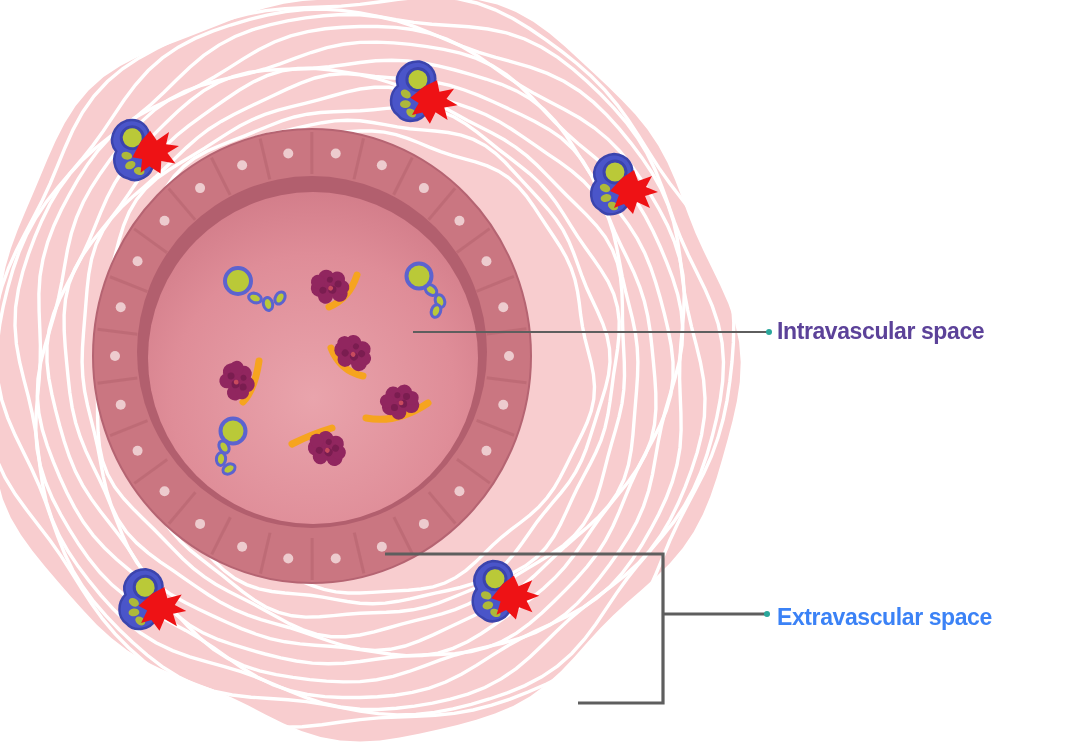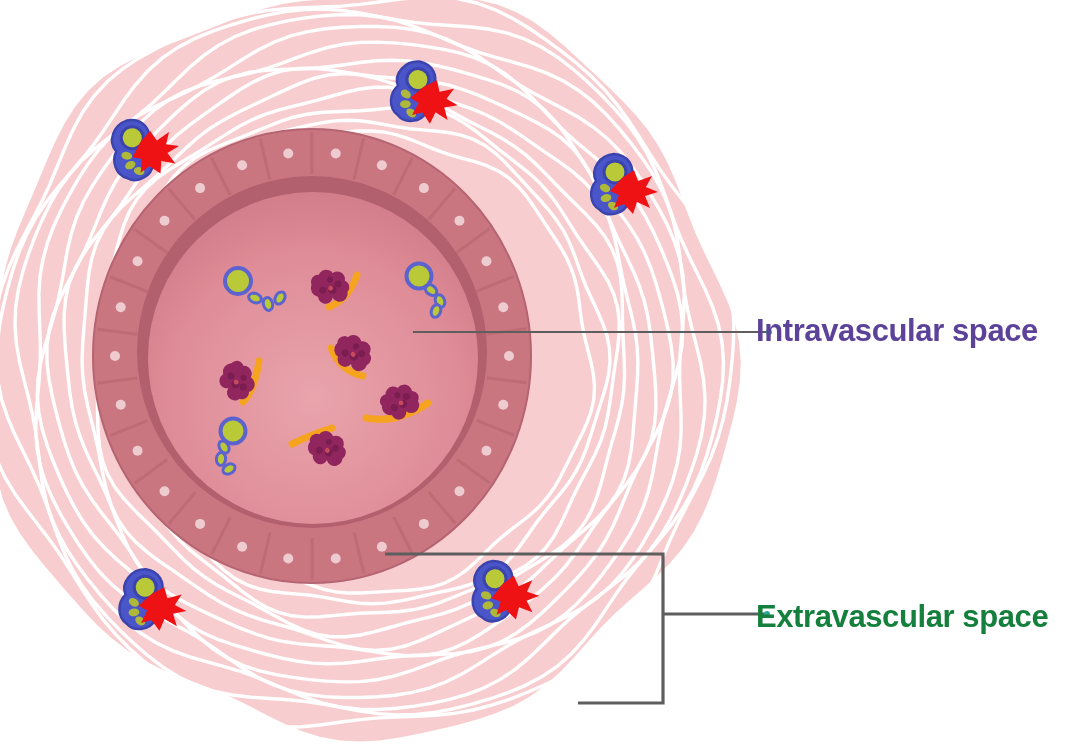--- a/index.html
+++ b/index.html
@@ -6,24 +6,24 @@
   .canvas{
     position:relative;
     width:1080px;height:748px;
     background:#ffffff;
     overflow:hidden;
     font-family:"Liberation Sans", sans-serif;
   }
   #scene{position:absolute;left:0;top:0;width:1080px;height:748px;display:block;}
   .label{
     position:absolute;
-    left:756px;
+    left:777px;
     font-family:"Liberation Sans", sans-serif;
     font-weight:bold;
-    font-size:31px;
+    font-size:23px;
     line-height:38px;
     letter-spacing:-0.4px;
     white-space:nowrap;
   }
   #label-intra{top:312px;}
   #label-extra{top:598px;}
 </style>
 </head>
 <body>
 
@@ -254,14 +254,14 @@
         <path d="M413,332 H768" stroke="#5e5e5e" stroke-width="2.2" fill="none"></path>
         <circle cx="769" cy="332" r="3" fill="#2aa79b"></circle>
       </g>
       <g>
         <path d="M385,554 H663 V703 H578" stroke="#5e5e5e" stroke-width="3.2" fill="none"></path>
         <path d="M663,614 H766" stroke="#5e5e5e" stroke-width="3.2" fill="none"></path>
         <circle cx="767" cy="614" r="3" fill="#2aa79b"></circle>
       </g>
     </svg>
   <div class="label" id="label-intra" style="color: rgb(92, 66, 153);">Intravascular space</div>
-  <div class="label" id="label-extra" style="color: #15803d;">Extravascular space</div>
+  <div class="label" id="label-extra" style="color: #3b82f6;">Extravascular space</div>
 </div>
 
 </body></html>

